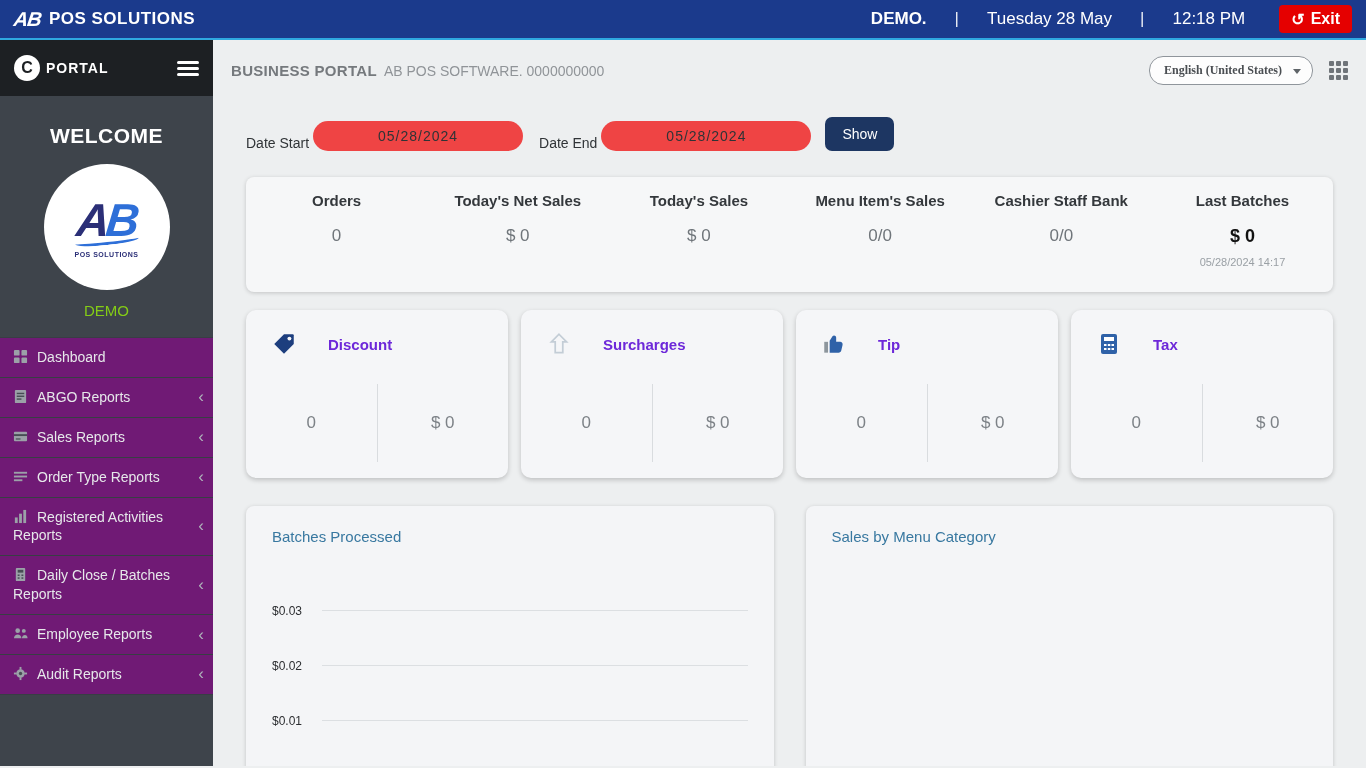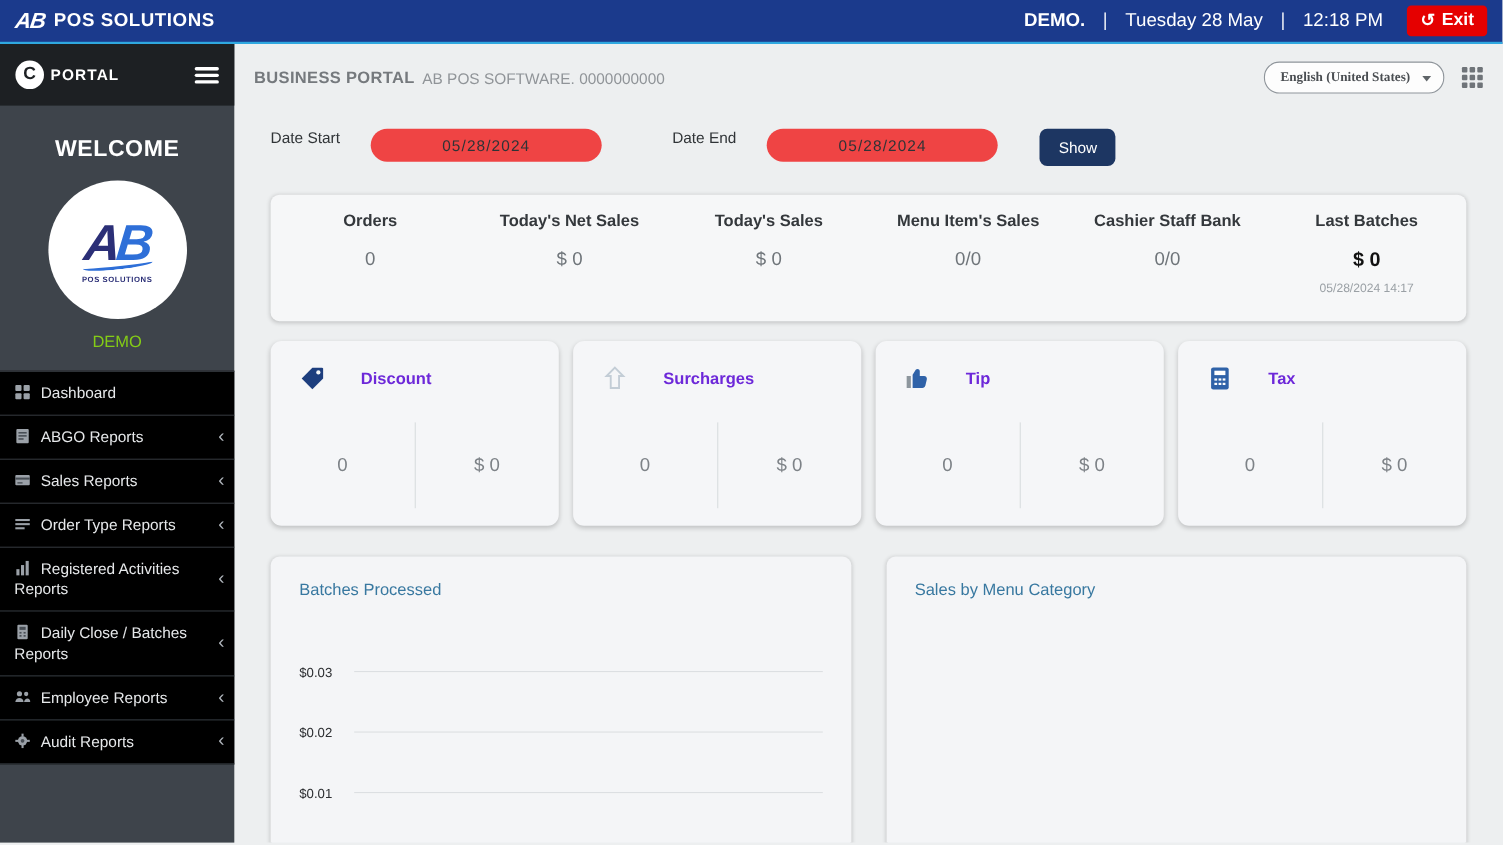--- a/index.html
+++ b/index.html
@@ -3,21 +3,21 @@
 <meta charset="utf-8">
 <style>
   * { margin:0; padding:0; box-sizing:border-box; }
   html,body { width:1366px; height:768px; overflow:hidden; font-family:"Liberation Sans", sans-serif; background:#edeff0; }
 
   
   .topbar { height:40px; background:#1b3a8c; border-bottom:2px solid #2fa8e0; display:flex; align-items:center; padding:0 14px; color:#fff; }
   .brand { display:flex; align-items:center; gap:8px; }
   .brand-logo { font-style:italic; font-weight:bold; font-size:20px; transform:skewX(-8deg); letter-spacing:-1px; }
   .brand-text { font-weight:bold; font-size:17px; letter-spacing:.5px; }
-  .topbar-right { margin-left:auto; display:flex; align-items:center; gap:16px; font-size:17px; }
+  .topbar-right { margin-left:auto; display:flex; align-items:center; gap:28px; font-size:17px; }
   .tb-demo { font-weight:bold; }
   .tb-sep { opacity:.9; font-weight:300; }
   .tb-time { }
   .exit-btn { background:#e50000; color:#fff; border:none; border-radius:4px; height:28px; padding:0 12px; display:flex; align-items:center; gap:6px; font-size:16px; font-weight:bold; cursor:pointer; margin-left:6px; font-family:"Liberation Sans", sans-serif; }
   .exit-icon { font-size:16px; font-weight:bold; }
 
   
   .shell { display:flex; height:726px; }
 
   
@@ -32,38 +32,38 @@
   .sb-welcome { text-align:center; padding-top:28px; }
   .welcome-text { color:#fff; font-size:21px; font-weight:bold; letter-spacing:.5px; }
   .logo-circle { width:126px; height:126px; background:#fff; border-radius:50%; margin:16px auto 0; display:flex; flex-direction:column; align-items:center; justify-content:center; }
   .logo-ab { font-size:46px; font-weight:bold; font-style:italic; color:#2b2f77; letter-spacing:-4px; line-height:1; transform:skewX(-6deg); }
   .logo-ab .b2 { color:#2e6fd8; }
   .logo-swoosh { width:64px; height:8px; border-bottom:3px solid #2e6fd8; border-radius:50%; margin-top:-6px; transform:rotate(-6deg); }
   .logo-caption { font-size:7px; font-weight:bold; color:#2b2f77; letter-spacing:.5px; margin-top:6px; }
   .account-name { color:#84cc16; font-size:15px; margin:12px 0 18px; }
 
   .menu { display:flex; flex-direction:column; }
-  .menu-item { position:relative; background:#000000; border-bottom:1px solid #383e44; color:#e6e8ea; font-size:14px; padding:10px 24px 10px 13px; line-height:1.35; cursor:pointer; }
+  .menu-item { position:relative; background:#701a75; border-bottom:1px solid #383e44; color:#e6e8ea; font-size:14px; padding:10px 24px 10px 13px; line-height:1.35; cursor:pointer; }
   .menu-item:first-child { border-top:1px solid #383e44; }
   .mi-icon { display:inline-block; vertical-align:-2px; margin-right:9px; }
   .mi-icon svg { display:block; }
   .mi-chevron { position:absolute; right:9px; top:50%; transform:translateY(-50%); color:#aeb4ba; font-size:17px; }
 
   
   .main { flex:1; display:flex; flex-direction:column; overflow:hidden; }
   .main-header { display:flex; align-items:center; padding:16px 18px 6px; }
   .mh-title { font-size:15px; font-weight:bold; color:#75797d; letter-spacing:.3px; }
   .mh-subtitle { font-size:14px; color:#909498; margin-left:7px; }
   .mh-right { margin-left:auto; display:flex; align-items:center; gap:16px; }
   .lang-pill { position:relative; border:1px solid #8f959b; background:#fdfdfd; border-radius:14px; padding:6px 30px 6px 14px; font-size:12px; font-weight:bold; color:#4a4e52; cursor:pointer;font-family:Liberation Serif, serif; }
   .lang-pill::after { content:""; position:absolute; right:11px; top:50%; margin-top:-2px; border:4px solid transparent; border-top:5px solid #5f6468; }
   .apps-grid { width:19px; height:19px; display:grid; grid-template-columns:repeat(3,1fr); gap:2px; cursor:pointer; }
   .apps-grid i { background:#6f7479; border-radius:1px; }
 
-  .filters { display:flex; align-items:flex-start; padding:0 33px; margin-top:26px; gap:28px; }
+  .filters { display:flex; align-items:flex-end; padding:0 33px; margin-top:26px; gap:4px; }
   .f-label { font-size:14px; color:#303437; }
   .date-input { width:210px; height:30px; background:#ef4444; border:none; border-radius:16px; text-align:center; font-size:14px; color:#2f3336; letter-spacing:1px; font-family:"Liberation Sans", sans-serif; }
   .f-gap { width:8px; }
   .show-btn { margin-left:10px; background:#1d3662; color:#fff; border:none; border-radius:7px; padding:9px 17px; font-size:14px; cursor:pointer; font-family:"Liberation Sans", sans-serif; }
 
   .stats-card { margin:26px 33px 0; background:#f6f7f8; border-radius:8px; box-shadow:0 1px 4px rgba(0,0,0,.18); display:flex; padding:15px 0 24px; }
   .stat-col { flex:1; text-align:center; }
   .stat-label { font-size:15px; font-weight:bold; color:#34383c; }
   .stat-value { font-size:17px; color:#6f757a; margin-top:17px; }
   .stat-value.strong { color:#111; font-weight:bold; font-size:18px; }

